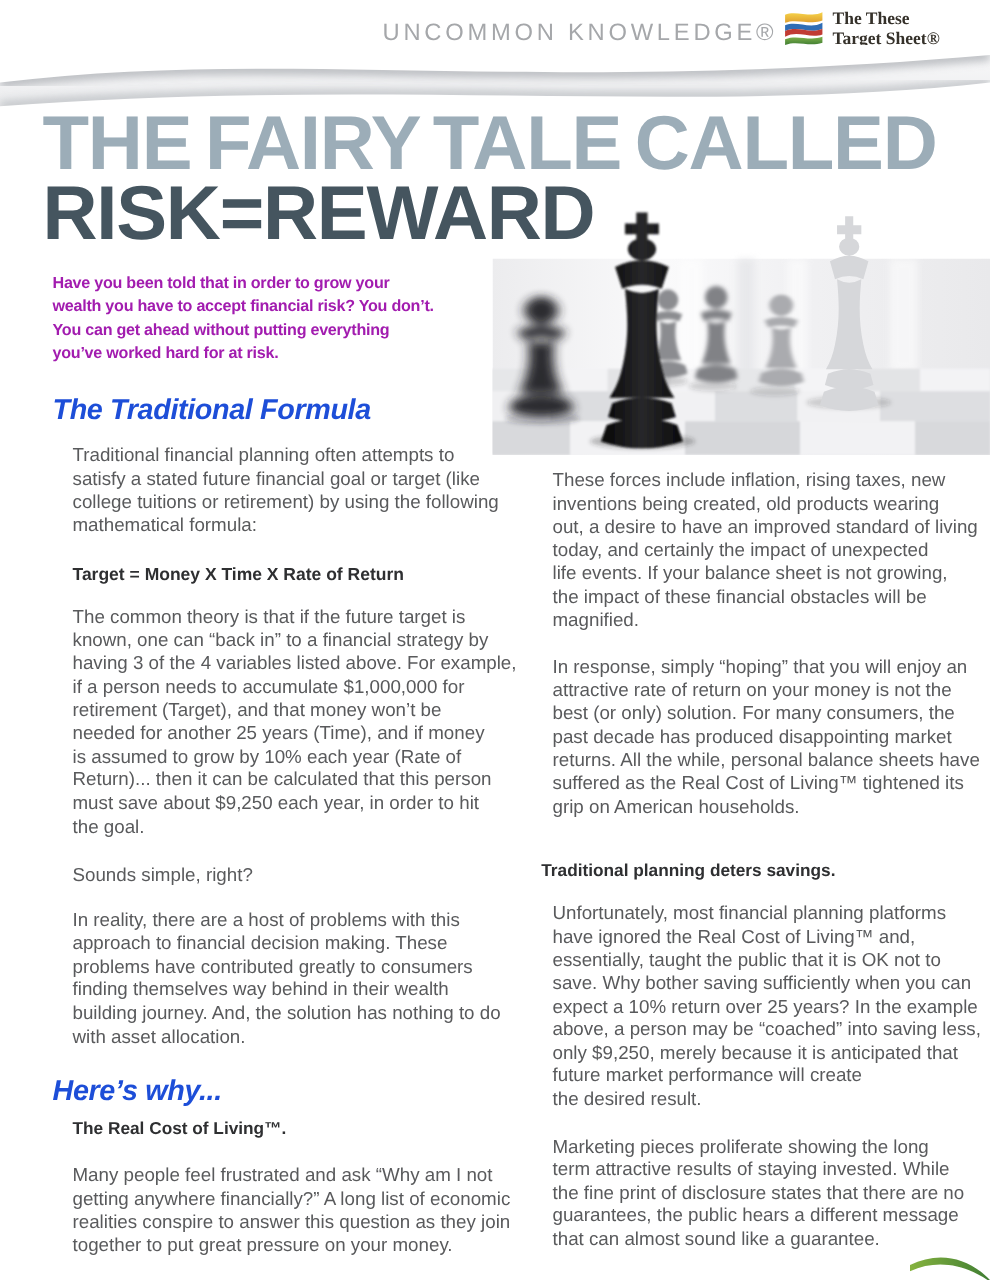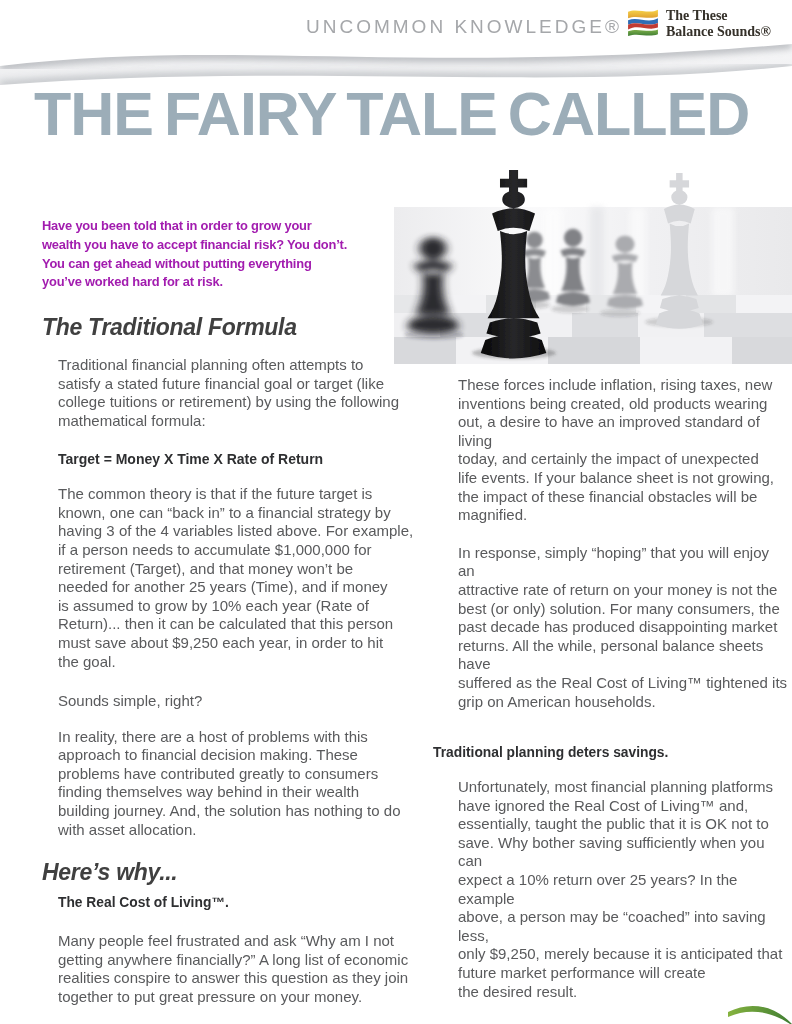--- a/index.html
+++ b/index.html
@@ -25,27 +25,27 @@
   
   .photo{position:absolute;left:394px;top:167px;}
 
   
   .col{position:absolute;}
   .col-left{left:42px;top:217px;width:376px;}
   .col-right{left:433px;top:376px;width:356px;}
   p{white-space:pre-line;margin:0;font-size:15px;line-height:18.6px;color:#595a5c;}
   .bold-intro{font-size:12.9px;line-height:18.8px;font-weight:bold;color:#a21caf;
               letter-spacing:-0.2px;}
-  h2{font-style:italic;font-weight:bold;font-size:23px;color:#404040;margin:0;
+  h2{font-style:italic;font-weight:bold;font-size:23px;color:#1d4ed8;margin:0;
      letter-spacing:-0.3px;line-height:27px;}
   .subhead{font-weight:bold;color:#2e2f31;font-size:13.8px;white-space:pre-line;margin:0;
            line-height:18px;}
   .formula{font-weight:bold;color:#2e2f31;font-size:14px;white-space:pre-line;margin:4px;}
   .indent{margin-left:16px;}
-  .rindent{margin-left:25px;}
+  .rindent{margin-left:9px;}
 
   .mt-h2{margin-top:22px;}
   .mt-p1{margin-top:15px;}
   .mt-f{margin-top:19px;}
   .mt-p2{margin-top:17px;}
   .mt-p3{margin-top:21px;}
   .mt-p4{margin-top:17px;}
   .mt-h2b{margin-top:20px;}
   .mt-sub{margin-top:8px;}
   .mt-p5{margin-top:20px;}
@@ -74,21 +74,21 @@
             <stop offset="1" stop-color="#3f7d33"></stop>
         </linearGradient>
       </defs>
       <path d="M1,4 C10,0 24,7 33,2 L33,9 C24,13 10,7 1,11 Z" fill="url(#gy)"></path>
       <path d="M1,13 C12,9 22,17 33,11 L33,16 C22,21 12,13 1,18 Z" fill="#2f6db5"></path>
       <path d="M1,18 C12,13 22,21 33,16 L33,21 C22,25 12,17 1,23 Z" fill="#c13b33"></path>
       <path d="M1,25 C12,21 22,27 33,23 L33,28 C22,32 12,26 1,30 Z" fill="url(#gg)"></path>
     </svg>
     <div class="logo-text">
       <div>The These</div>
-      <div>Balance Sounds®</div>
+      <div>Target Sheet®</div>
     </div>
   </div>
 
   <svg class="swoosh" width="792" height="60" viewBox="0 0 792 60">
     <defs>
       <linearGradient id="gs1" x1="0" y1="0" x2="0" y2="1">
         <stop offset="0" stop-color="#fbfbfc"></stop>
           <stop offset="1" stop-color="#e7e8ea"></stop>
       </linearGradient>
       <filter id="sb">
@@ -97,20 +97,21 @@
     </defs>
     <rect x="0" y="0" width="792" height="60" fill="url(#gs1)"></rect>
     <path d="M0,30 C230,2 420,40 792,8" stroke="#aeb1b6" stroke-width="9" fill="none" filter="url(#sb)" opacity="0.85"></path>
     <path d="M0,30 C230,2 420,40 792,8 L792,0 L0,0 Z" fill="#ffffff"></path>
     <path d="M0,49 C300,26 560,56 792,30" stroke="#bfc2c6" stroke-width="8" fill="none" filter="url(#sb)" opacity="0.9"></path>
     <path d="M0,49 C300,26 560,56 792,30 L792,60 L0,60 Z" fill="#ffffff"></path>
   </svg>
 
   <div class="title">
     <div class="l1">THE FAIRY TALE CALLED</div>
+    <div class="l2">RISK=REWARD</div>
   </div>
 
   <svg class="photo" width="398" height="197" viewBox="0 0 398 197">
     <defs>
       <linearGradient id="pbg" x1="0" y1="0" x2="1" y2="0">
         <stop offset="0" stop-color="#ececee"></stop>
           <stop offset="0.35" stop-color="#fafafb"></stop>
         <stop offset="0.6" stop-color="#f1f1f3"></stop>
           <stop offset="1" stop-color="#e9e9eb"></stop>
       </linearGradient>
@@ -236,20 +237,25 @@
     <p class="subhead rmt-sub">Traditional planning deters savings.</p>
     <p class="rindent rmt-p3">Unfortunately, most financial planning platforms
 have ignored the Real Cost of Living™ and,
 essentially, taught the public that it is OK not to
 save. Why bother saving sufficiently when you can
 expect a 10% return over 25 years? In the example
 above, a person may be “coached” into saving less,
 only $9,250, merely because it is anticipated that
 future market performance will create
 the desired result.</p>
+    <p class="rindent rmt">Marketing pieces proliferate showing the long
+term attractive results of staying invested. While
+the fine print of disclosure states that there are no
+guarantees, the public hears a different message
+that can almost sound like a guarantee.</p>
   </div>
 
   <svg class="corner" width="64" height="24" viewBox="0 0 64 24">
     <defs>
       <linearGradient id="gc" x1="0" y1="0" x2="1" y2="0">
         <stop offset="0" stop-color="#86b33f"></stop>
           <stop offset="1" stop-color="#3f7d33"></stop>
       </linearGradient>
     </defs>
     <path d="M64,24 C46,5 22,1 0,12 L0,17 C22,7 44,12 62,24 Z" fill="url(#gc)"></path>

